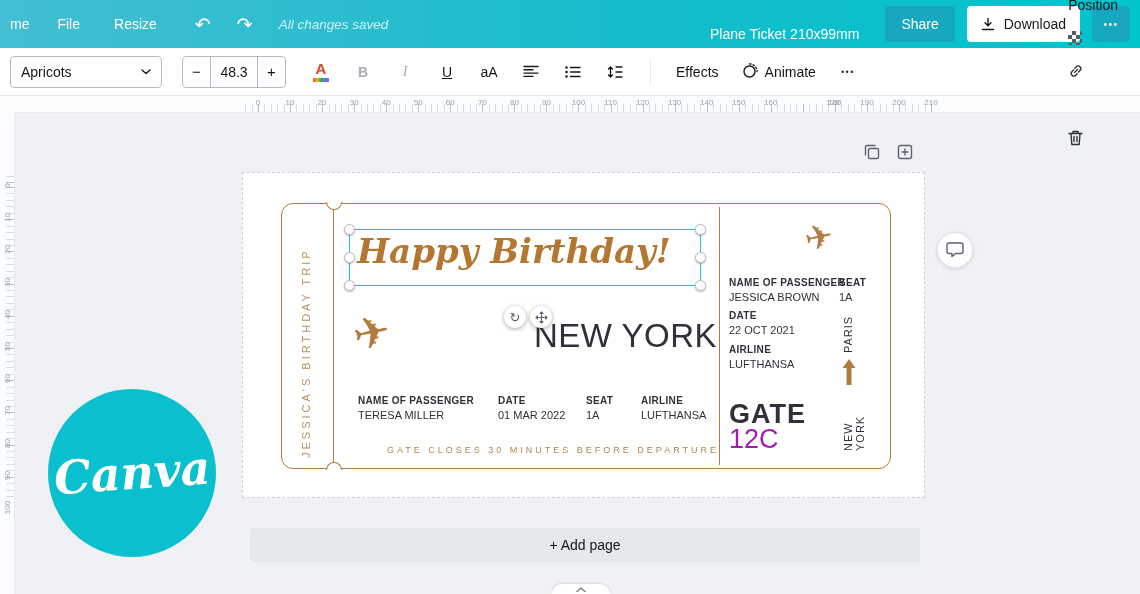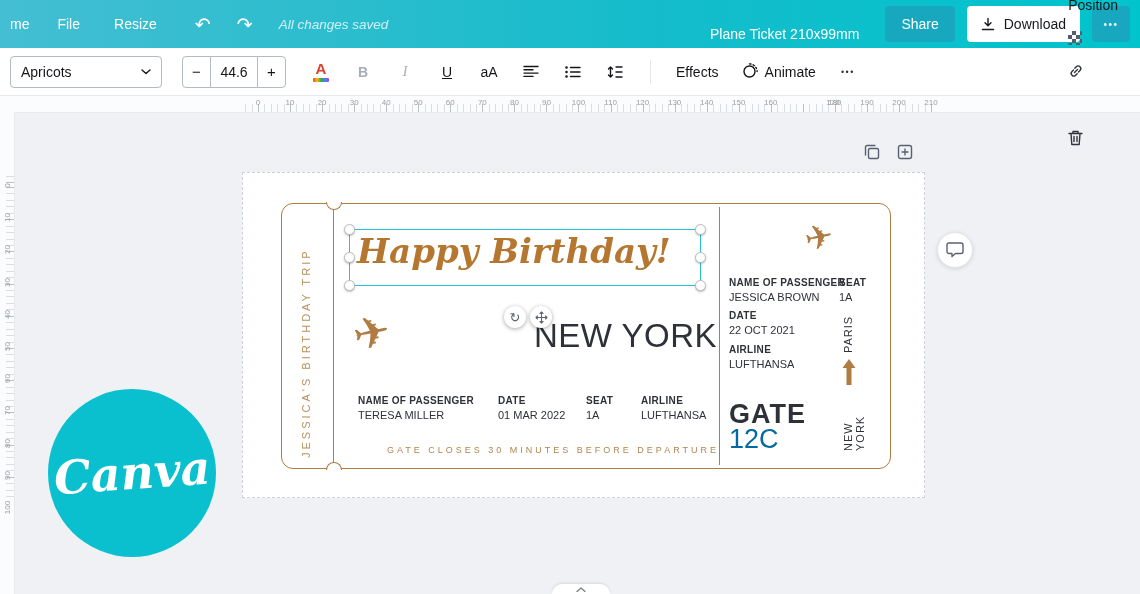--- a/index.html
+++ b/index.html
@@ -60,21 +60,21 @@
   .route{position:absolute;left:110px;top:140px;width:364px;display:flex;align-items:center;justify-content:space-between;color:#2e3238;font-size:33px;letter-spacing:.5px;}
   .plane{color:#b07c42;transform:rotate(-12deg);display:inline-block;}
   .plane-main{font-size:44px;margin-top:-6px;}
   .plane-stub{position:absolute;left:545px;top:44px;width:62px;text-align:center;font-size:34px;}
   .ctrl{position:absolute;width:22px;height:22px;border-radius:50%;background:#fff;box-shadow:0 1px 4px rgba(0,0,0,.35);display:flex;align-items:center;justify-content:center;color:#5c636e;font-size:13px;cursor:pointer;}
   .field{position:absolute;color:#2e3238;}
   .flabel{font-size:10px;font-weight:700;letter-spacing:.3px;}
   .fvalue{font-size:11px;margin-top:3px;}
   .footer-note{position:absolute;left:90px;top:272px;width:386px;text-align:right;font-size:9px;letter-spacing:3px;color:#b08550;}
   .gate-label{position:absolute;left:486px;top:226px;font-size:27px;font-weight:700;letter-spacing:1px;color:#2e3238;}
-  .gate-value{position:absolute;left:486px;top:251px;font-size:27px;color:#0369a1;}
+  .gate-value{position:absolute;left:486px;top:251px;font-size:27px;color:#a21caf;}
   .vtext{position:absolute;writing-mode:vertical-rl;transform:rotate(180deg);font-size:11px;letter-spacing:1px;color:#2e3238;}
   .arrow-stub{position:absolute;left:599px;top:186px;color:#b07c42;}
 
   
   .page-action{position:absolute;color:#5a6170;}
   .comment-fab{position:absolute;left:937px;top:232px;width:36px;height:36px;border-radius:50%;background:#fff;border:1px solid #e1e4e9;box-shadow:0 1px 4px rgba(0,0,0,.12);display:flex;align-items:center;justify-content:center;color:#5a6170;cursor:pointer;box-sizing:border-box;}
   .logo{position:absolute;left:48px;top:389px;width:168px;height:168px;border-radius:50%;background:#0ac0ce;display:flex;align-items:center;justify-content:center;}
   .logo-text{font-family:"DejaVu Serif",serif;font-style:italic;font-weight:700;color:#fff;font-size:46px;transform:rotate(-4deg);}
   .add-page{position:absolute;left:250px;top:528px;width:670px;height:34px;background:#e4e7ec;border-radius:4px;display:flex;align-items:center;justify-content:center;font-size:14px;color:#14161a;cursor:pointer;}
   .bottom-tab{position:absolute;left:552px;top:584px;width:58px;height:10px;background:#fff;border-radius:10px 10px 0 0;box-shadow:0 -1px 3px rgba(0,0,0,.1);display:flex;align-items:center;justify-content:center;color:#7c828c;cursor:pointer;}
@@ -112,21 +112,21 @@
     <div class="font-select">
       <span>Apricots</span>
       <span class="svgic">
         <svg width="10" height="6" viewBox="0 0 10 6">
             <path d="M1 1l4 3.5L9 1"></path>
           </svg>
       </span>
     </div>
     <div class="size-group">
       <span class="size-btn">−</span>
-      <span class="size-value">44.6</span>
+      <span class="size-value">48.3</span>
       <span class="size-btn">+</span>
     </div>
     <div class="tb-btn">
       <span class="color-letter">A</span>
       <span class="color-bar"></span>
     </div>
     <div class="tb-btn b-bold">B</div>
     <div class="tb-btn b-italic">I</div>
     <div class="tb-btn b-under">U</div>
     <div class="tb-btn">aA</div>
@@ -324,20 +324,23 @@
       <svg width="18" height="16" viewBox="0 0 18 16">
           <path d="M3 1h12a2 2 0 0 1 2 2v6.5a2 2 0 0 1-2 2H9.5L6 14.5v-3H3a2 2 0 0 1-2-2V3a2 2 0 0 1 2-2z"></path>
         </svg>
     </span>
   </div>
 
   <div class="logo">
     <span class="logo-text">Canva</span>
   </div>
 
+  <div class="add-page">
+    <span>+ Add page</span>
+  </div>
 
   <div class="bottom-tab">
     <span class="svgic">
       <svg width="10" height="5" viewBox="0 0 10 5">
           <path d="M1 4.5 5 1l4 3.5"></path>
         </svg>
     </span>
   </div>
 
 </div>

